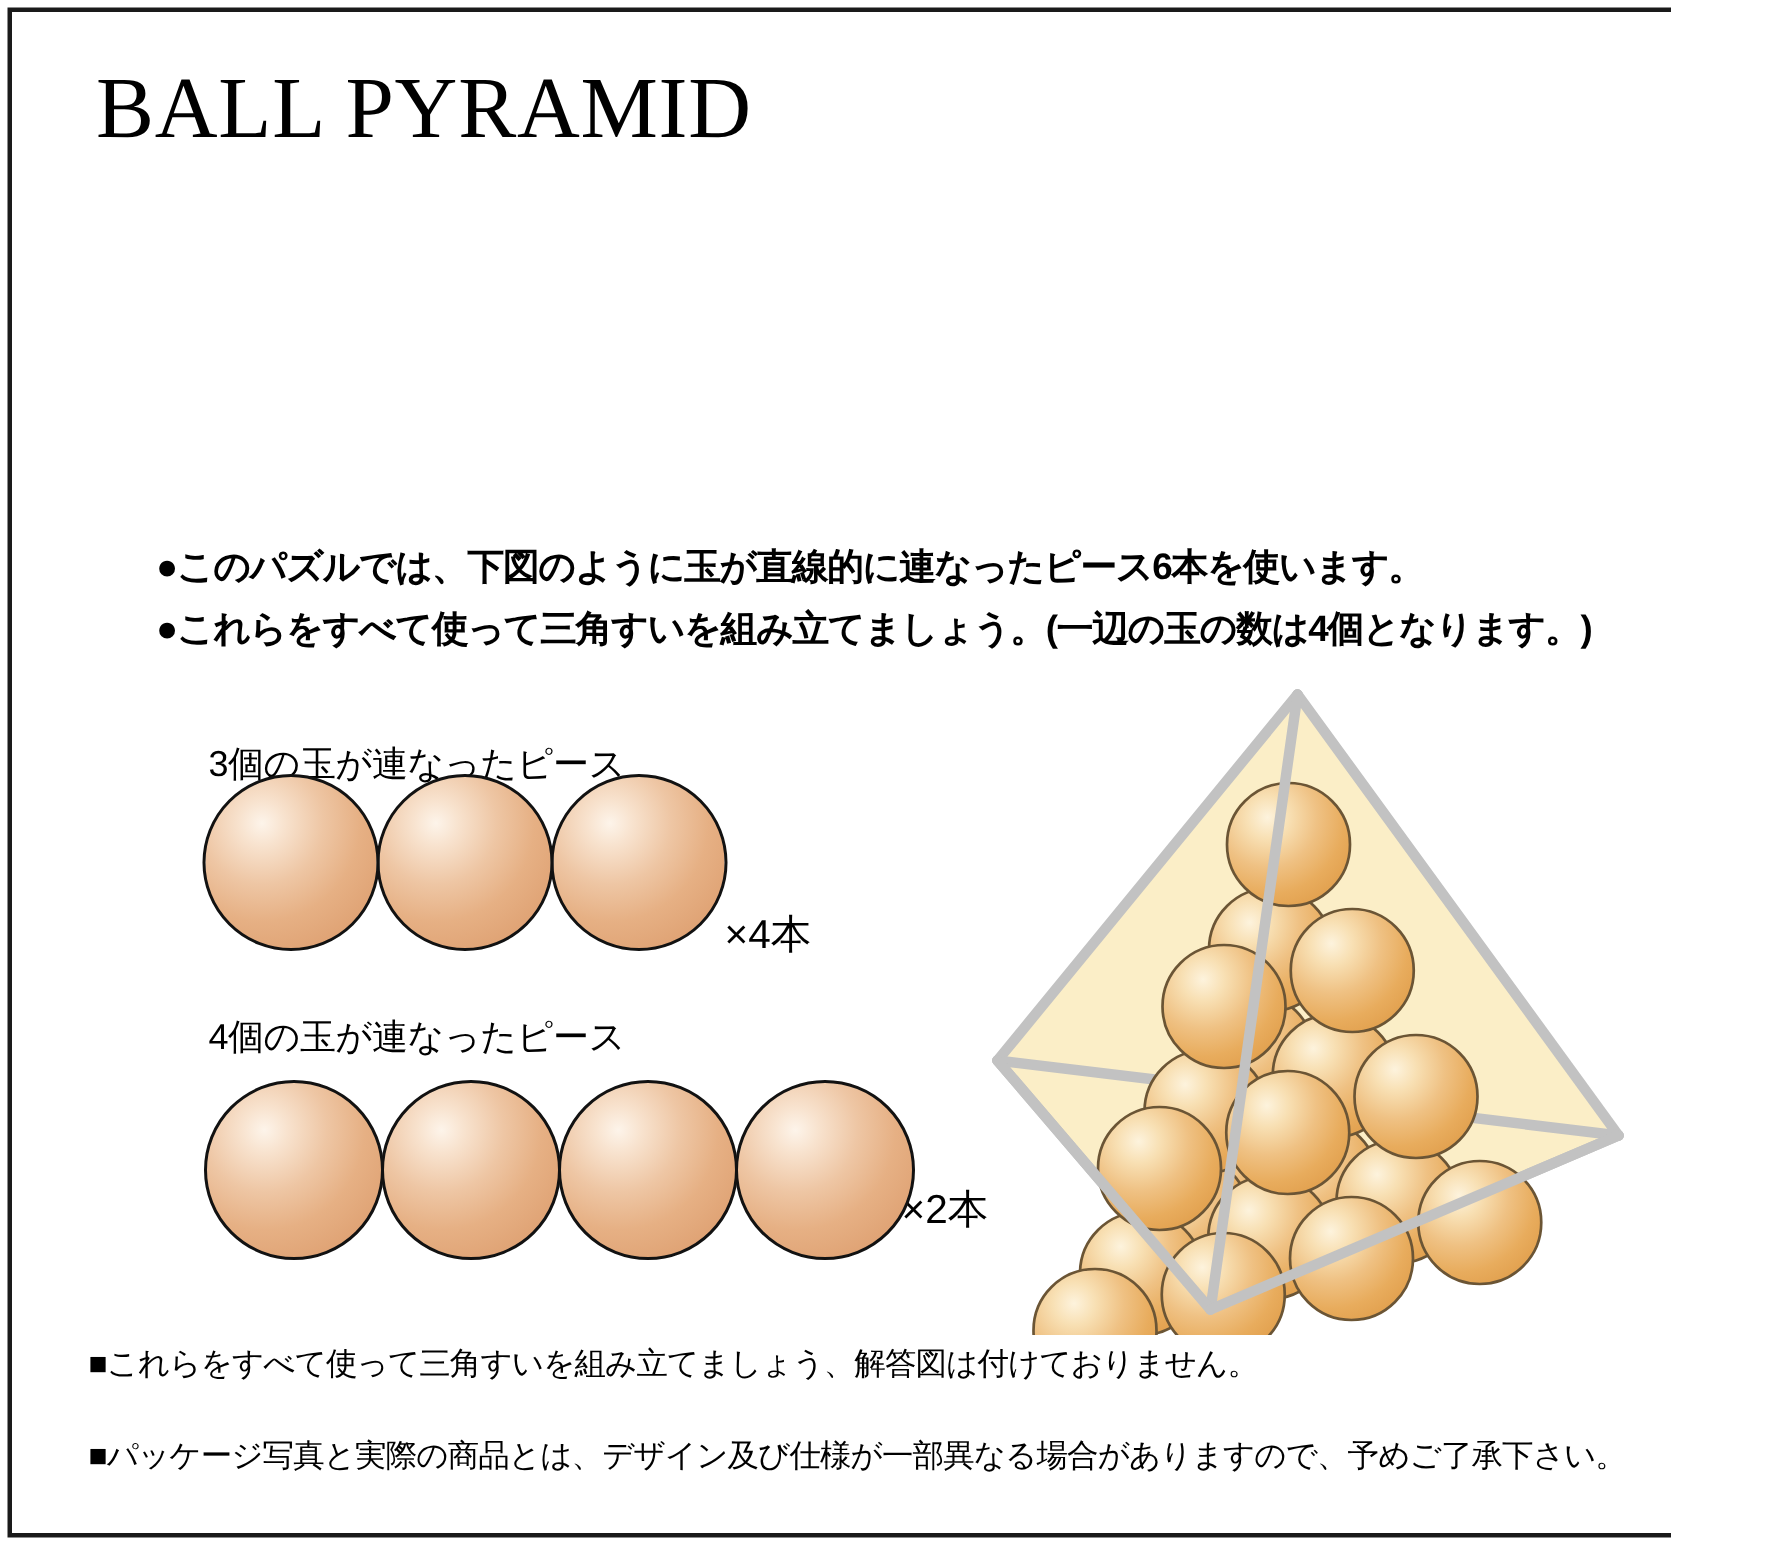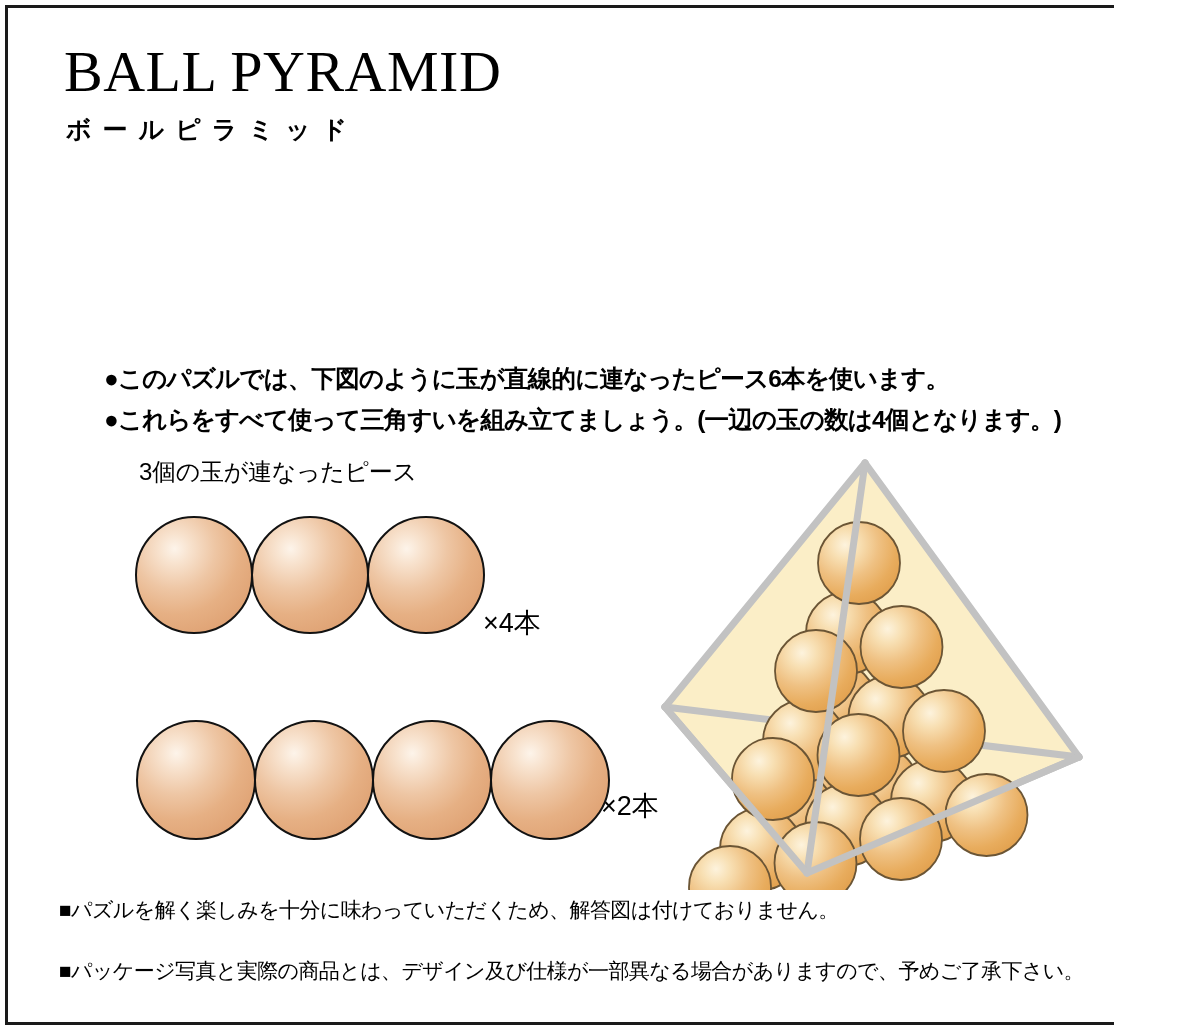--- a/index.html
+++ b/index.html
@@ -83,21 +83,21 @@
 
   
   .piece-label {
     position: absolute;
     font-size: 24px;
     line-height: 26px;
     color: #000;
     white-space: nowrap;
     letter-spacing: -0.3px;
   }
-  #piece-label-3 { left: 139px; top: 459px; }
+  #piece-label-3 { left: 139px; top: 497px; }
   #piece-label-4 { left: 139px; top: 679px; }
 
   .piece-count {
     position: absolute;
     font-size: 27px;
     line-height: 28px;
     color: #000;
     white-space: nowrap;
     font-weight: 400;
   }
@@ -144,34 +144,34 @@
   #note-1 { top: 897px; }
   #note-2 { top: 930px; margin-top: 28px; }
 </style>
 </head>
 <body>
 
 <div id="page">
   <div id="frame"></div>
 
   <div id="title-en">BALL PYRAMID</div>
-  <div id="title-ja">ボールピラミッド</div>
 
 
   <div class="bullet" id="bullet-1">●このパズルでは、下図のように玉が直線的に連なったピース6本を使います。</div>
   <div class="bullet" id="bullet-2">●これらをすべて使って三角すいを組み立てましょう。(一辺の玉の数は4個となります。)</div>
 
   <div class="piece-label" id="piece-label-3">3個の玉が連なったピース</div>
   <div class="piece-row" id="piece-row-3" style="left: 135px; top: 516px; width: 350px; height: 118px;">
       <div class="ball-flat" style="width: 118px; height: 118px; left: 0px; top: 0px; z-index: 3;"></div>
       <div class="ball-flat" style="width: 118px; height: 118px; left: 116px; top: 0px; z-index: 2;"></div>
       <div class="ball-flat" style="width: 118px; height: 118px; left: 232px; top: 0px; z-index: 1;"></div>
     </div>
   <div class="piece-count" id="piece-count-3">×4本</div>
 
+  <div class="piece-label" id="piece-label-4">4個の玉が連なったピース</div>
   <div class="piece-row" id="piece-row-4" style="left: 136px; top: 720px; width: 474px; height: 120px;">
       <div class="ball-flat" style="width: 120px; height: 120px; left: 0px; top: 0px; z-index: 4;"></div>
       <div class="ball-flat" style="width: 120px; height: 120px; left: 118px; top: 0px; z-index: 3;"></div>
       <div class="ball-flat" style="width: 120px; height: 120px; left: 236px; top: 0px; z-index: 2;"></div>
       <div class="ball-flat" style="width: 120px; height: 120px; left: 354px; top: 0px; z-index: 1;"></div>
     </div>
   <div class="piece-count" id="piece-count-4">×2本</div>
 
   <div id="pyramid">
       <svg width="450" height="445" viewBox="0 0 450 445">
@@ -212,15 +212,15 @@
         <circle cx="202.0" cy="188.0" r="41" fill="url(#ballGrad)" stroke="#6b5535" stroke-width="1.8"></circle>
         <circle cx="256.5" cy="202.0" r="41" fill="url(#ballGrad)" stroke="#6b5535" stroke-width="1.8"></circle>
         <circle cx="171.0" cy="226.0" r="41" fill="url(#ballGrad)" stroke="#6b5535" stroke-width="1.8"></circle>
         <circle cx="214.0" cy="118.0" r="41" fill="url(#ballGrad)" stroke="#6b5535" stroke-width="1.8"></circle>
         <line x1="220" y1="18" x2="162" y2="428" stroke="#c2c2c2" stroke-width="7" stroke-linecap="round"></line>
         <line x1="20" y1="262" x2="162" y2="428" stroke="#c2c2c2" stroke-width="7" stroke-linecap="round"></line>
         <line x1="434" y1="312" x2="162" y2="428" stroke="#c2c2c2" stroke-width="7" stroke-linecap="round"></line>
       </svg>
     </div>
 
-  <div class="note" id="note-1">■パズルを解く楽しみを十分に味わっていただくため、解答図は付けておりません。</div>
+  <div class="note" id="note-1">■これらをすべて使って三角すいを組み立てましょう、解答図は付けておりません。</div>
   <div class="note" id="note-2">■パッケージ写真と実際の商品とは、デザイン及び仕様が一部異なる場合がありますので、予めご了承下さい。</div>
 </div>
 
 </body></html>

